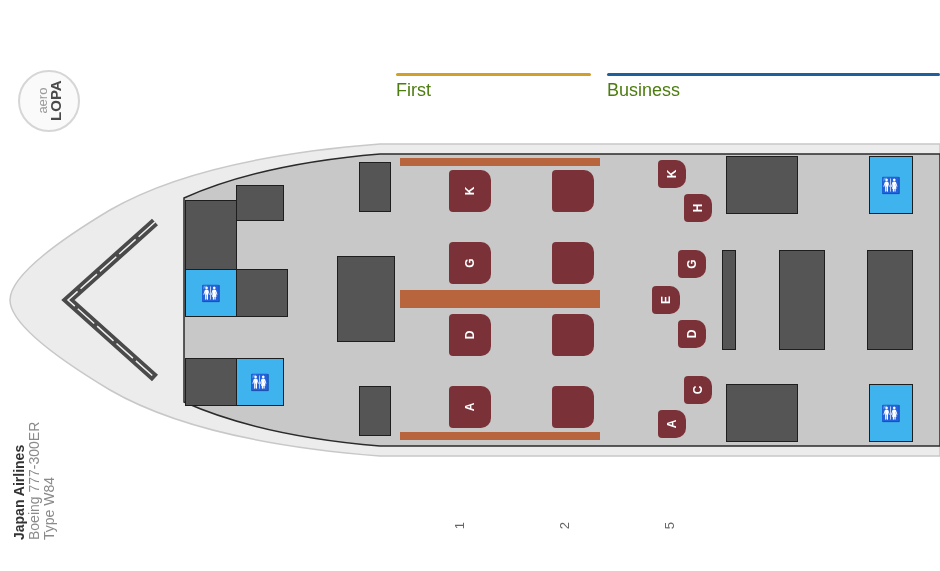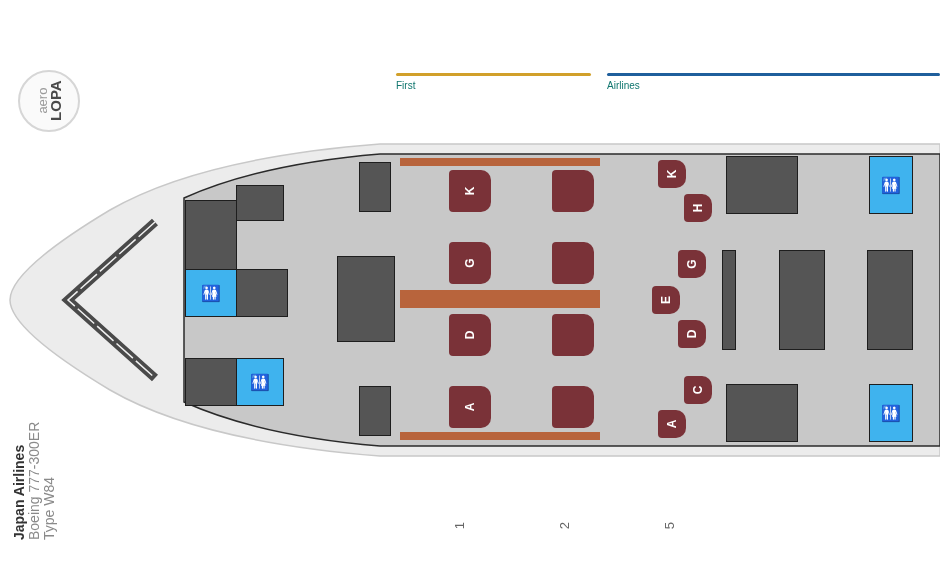--- a/index.html
+++ b/index.html
@@ -14,21 +14,21 @@
   .logo-aero { font-size: 13px; color: #9a9a9a; }
   .logo-lopa { font-size: 15px; font-weight: bold; color: #4a4a4a; }
 
   
   .info { left: 12px; top: 540px; transform: rotate(-90deg); transform-origin: 0 0; white-space: nowrap; line-height: 15px; }
   .info-airline { font-size: 14px; font-weight: bold; color: #333; display: block; }
   .info-line { font-size: 14px; color: #8a8a8a; display: block; }
 
   
   .cls-bar { height: 3px; border-radius: 2px; }
-  .cls-label { font-size: 10px; color: #0f766e; }
+  .cls-label { font-size: 18px; color: #4d7c0f; }
 
   
   .rownum { font-size: 13px; color: #666; transform: rotate(-90deg); width: 14px; text-align: center; }
 
   .dark { background: #555555; border: 1.5px solid #1e1e1e; }
   .lav { background: #3fb3ee; border: 1.5px solid #1e1e1e; display: flex; align-items: center; justify-content: center; }
   .seat { background: #7a3238; border-radius: 4px 10px 10px 4px; display: flex; align-items: center; justify-content: center; color: #fff; font-weight: bold; font-size: 12px; }
   .seat span { transform: rotate(-90deg); display: inline-block; }
   .suite-panel { background: #b8643c; }
 </style>
@@ -45,21 +45,21 @@
 
 <div class="abs info">
   <span class="info-airline">Japan Airlines</span>
   <span class="info-line">Boeing 777-300ER</span>
   <span class="info-line">Type W84</span>
 </div>
 
 <div class="abs cls-bar" style="left:396px;top:73px;width:195px;background:#d1a02a;"></div>
 <div class="abs cls-label" style="left:396px;top:80px;">First</div>
 <div class="abs cls-bar" style="left:607px;top:73px;width:333px;background:#1f5f9c;"></div>
-<div class="abs cls-label" style="left:607px;top:80px;">Airlines</div>
+<div class="abs cls-label" style="left:607px;top:80px;">Business</div>
 
 <svg class="abs" style="left:0;top:140px;" width="940" height="320" viewBox="0 0 940 320">
   <path d="M940 4 L380 4 Q200 18 110 70 Q10 130 10 160 Q10 190 110 250 Q200 302 380 316 L940 316 Z" fill="#ececec" stroke="#c8c8c8" stroke-width="1.5"></path>
   <path d="M940 14 L380 14 Q260 24 184 58 L184 262 Q260 296 380 306 L940 306 Z" fill="#c8c8c8" stroke="#2a2a2a" stroke-width="1.5"></path>
 
   <path d="M155 82 L68 160 L155 238" fill="none" stroke="#4a4a4a" stroke-width="9"></path>
   <path d="M155 82 L68 160 L155 238" fill="none" stroke="#f0f0f0" stroke-width="1.5" stroke-dasharray="22 4"></path>
 </svg>
 
 <div class="abs dark" style="left:185px;top:200px;width:52px;height:70px;"></div>

